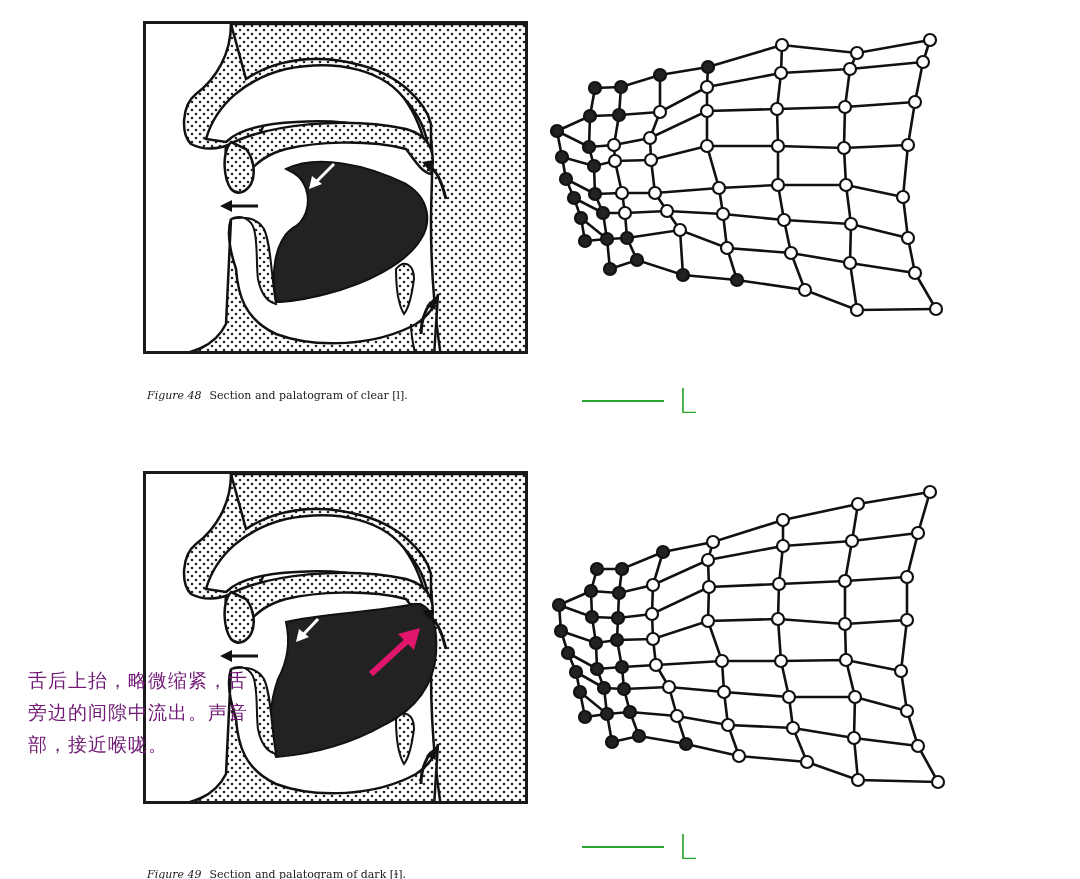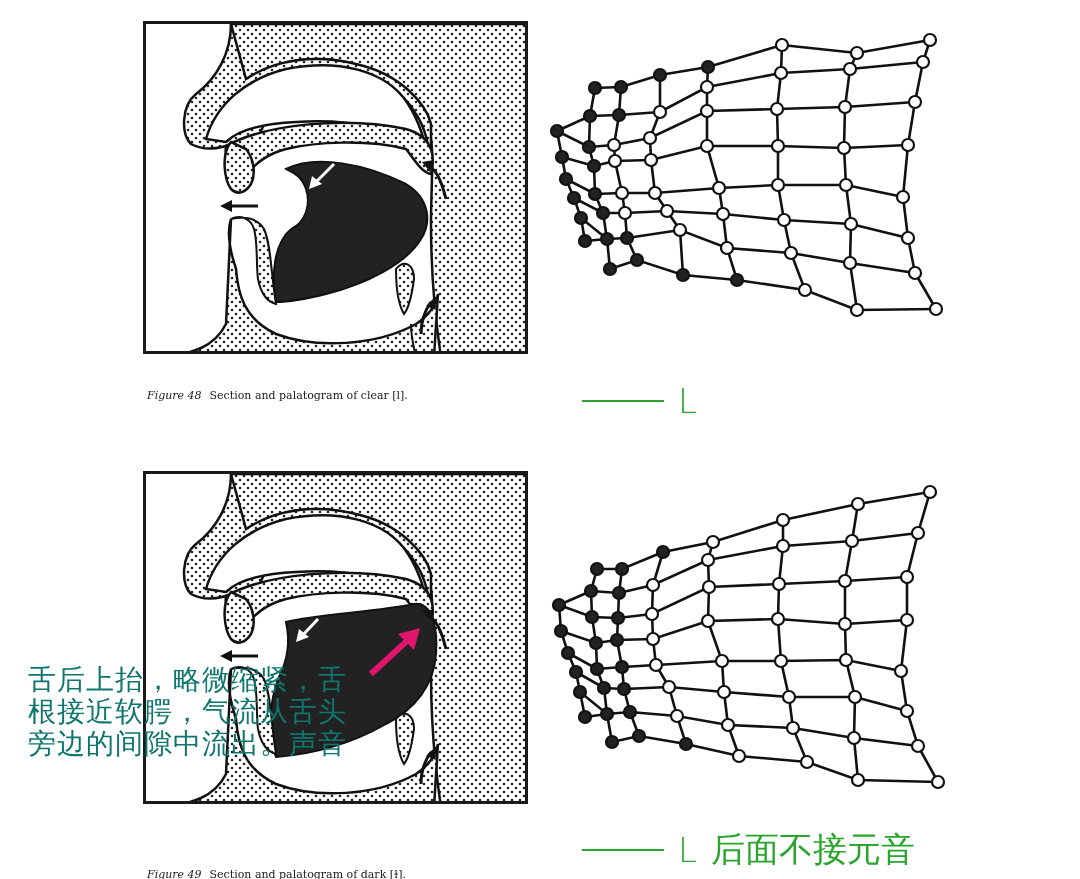--- a/index.html
+++ b/index.html
@@ -5,21 +5,21 @@
   html, body { margin:0; padding:0; background:#ffffff; }
   body { width:1080px; height:879px; position:relative; overflow:hidden; font-family:"DejaVu Sans", sans-serif; }
   .fig-box { position:absolute; background:#fff; border:3px solid #1a1a1a; box-sizing:border-box; overflow:hidden; }
   .fig-box svg { position:absolute; left:0; top:0; }
   .palato { position:absolute; }
   .caption { position:absolute; font-family:"DejaVu Serif", serif; font-size:11px; color:#1a1a1a; white-space:nowrap; }
   .caption .fig-no { font-style:italic; margin-right:8px; }
   .note-green { position:absolute; color:#2aa52e; font-size:34px; white-space:nowrap; font-family:"DejaVu Sans", sans-serif; display:flex; align-items:center; }
   .note-green .dash { display:inline-block; width:82px; height:2px; background:#2aa52e; margin-right:14px; }
   .note-green .letter { margin-right:14px; font-weight:300; }
-  .note-red { position:absolute; left:28px; top:664px; width:330px; color:#0f766e; font-size:28px; line-height:32px; letter-spacing:1px; }
+  .note-red { position:absolute; left:28px; top:664px; width:330px; color:#701a75; font-size:19px; line-height:32px; letter-spacing:1px; }
 </style>
 </head>
 <body>
 
 <div class="fig-box" style="left:143px; top:21px; width:385px; height:333px;">
   <svg width="385" height="333" viewBox="0 0 385 333">
     <defs>
       <pattern id="dots1" width="8" height="8" patternUnits="userSpaceOnUse">
         <rect width="8" height="8" fill="#fff"></rect>
         <circle cx="2" cy="2" r="1.3" fill="#222"></circle>
@@ -283,20 +283,19 @@
   </g>
 </svg>
 
 <div class="caption" style="left:147px; top:868px;">
   <span class="fig-no">Figure 49</span><span>Section and palatogram of dark [ɫ].</span>
 </div>
 
 <div class="note-green" style="left:582px; top:827px;">
   <span class="dash"></span>
   <span class="letter">L</span>
-  <span>后面不接元音</span>
 </div>
 
 <div class="note-red">
   <div>舌后上抬，略微缩紧，舌</div>
-  <div>根接近软腭，气流从舌头</div>
   <div>旁边的间隙中流出。声音</div>
+  <div>部，接近喉咙。</div>
 </div>
 
 </body></html>

